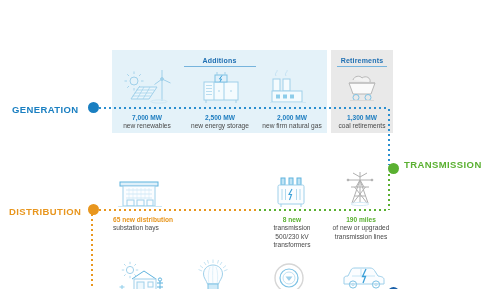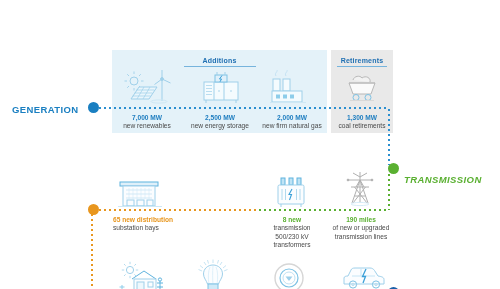--- a/index.html
+++ b/index.html
@@ -61,21 +61,21 @@
   .node-dot {
     position: absolute;
     width: 11px; height: 11px;
     border-radius: 50%;
   }
   #label-generation   { left: 12px;  top: 58px; color: #1a7fc1; }
   #dot-generation     { left: 88px;  top: 56px; background: #1a7fc1; }
   #label-distribution { left: 9px;   top: 160px; color: #e8961e; }
   #dot-distribution   { left: 88px;  top: 158px; background: #e8961e; }
   #label-transmission { left: 404px; top: 119px; color: #57b games; }
-  #label-transmission { left: 404px; top: 128px; color: #5ab031; font-style: italic; }
+  #label-transmission { left: 404px; top: 113px; color: #5ab031; }
   #dot-transmission   { left: 388px; top: 117px; background: #5ab031; }
   #label-customer     { left: 404px; top: 243px; color: #1a5fa8; }
   #dot-customer       { left: 388px; top: 241px; background: #1a5fa8; }
 
   
   .dot-h {
     position: absolute;
     height: 2px;
     background-repeat: repeat-x;
     background-size: 5px 2px;
@@ -301,20 +301,21 @@
         <circle cx="32" cy="10" r="0.9" fill="#b0b0b0"></circle>
         <ellipse cx="20" cy="34" rx="9" ry="1.6" stroke="#d6ecf8"></ellipse>
       </g>
     </svg>
   </div>
 
   <div class="stage-label" id="label-transmission">TRANSMISSION</div>
   <div class="node-dot" id="dot-transmission"></div>
   <div class="dot-v c-green-v" style="left:388px; top:128px; height:36px;"></div>
 
+  <div class="stage-label" id="label-distribution">DISTRIBUTION</div>
   <div class="node-dot" id="dot-distribution"></div>
   <div class="dot-h c-orange" style="left:99px; top:163px; width:160px;"></div>
   <div class="dot-h c-green" style="left:259px; top:163px; width:130px;"></div>
   <div class="dot-v c-orange-v" style="left:91px; top:168px; height:80px;"></div>
 
   <div class="metric left" style="left:113px; top:170px; width:90px;">
     <span class="val orange-val" style="color:#e8961e;">65 new distribution</span>
     <span class="desc">substation bays</span>
   </div>
   <div class="metric green" style="left:258px; top:170px; width:68px;">

